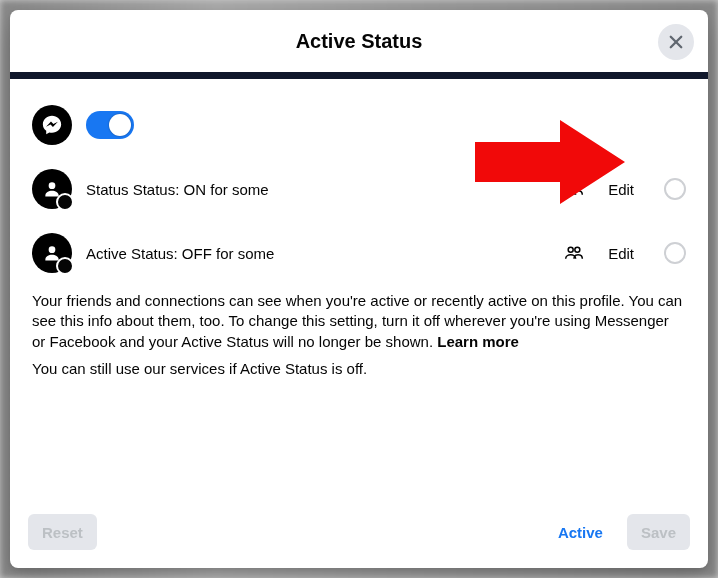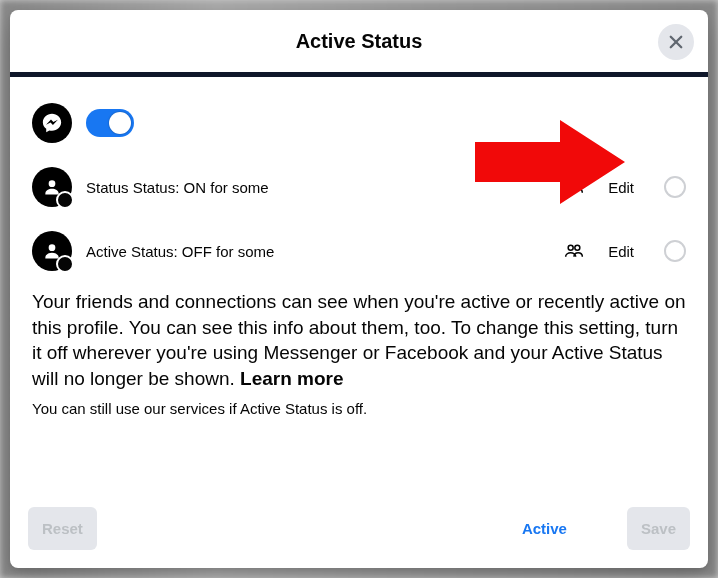--- a/index.html
+++ b/index.html
@@ -1,40 +1,40 @@
 <!DOCTYPE html>
 <html><head>
 <meta charset="utf-8">
 <style>
   html,body{margin:0;padding:0;font-family:Helvetica,"Segoe UI",Arial,sans-serif;background:#f0f2f5;}
   .screen{width:718px;height:578px;position:relative;overflow:hidden;background:#ccc;}
   .bg-blur{position:absolute;inset:0;background:linear-gradient(90deg,#888,#aaa 30%,#999 60%,#888);filter:blur(3px);}
   .modal{position:absolute;left:10px;top:10px;right:10px;bottom:10px;background:#fff;border-radius:8px;box-shadow:0 12px 28px rgba(0,0,0,.2),0 2px 4px rgba(0,0,0,.1);display:flex;flex-direction:column;overflow:hidden;}
-  .modal-header{position:relative;height:62px;border-bottom:5px solid #0f172a;display:flex;align-items:center;justify-content:center;}
+  .modal-header{position:relative;height:62px;border-bottom:7px solid #0f172a;display:flex;align-items:center;justify-content:center;}
   .modal-title{font-size:20px;font-weight:700;color:#050505;}
   .close-btn{position:absolute;right:14px;top:14px;width:36px;height:36px;border-radius:50%;background:#e4e6eb;display:flex;align-items:center;justify-content:center;cursor:pointer;}
   .modal-body{flex:1;padding:14px 22px 0 22px;overflow:auto;color:#050505;}
   .row{display:flex;align-items:center;padding:12px 0;gap:14px;}
   .circle-icon{width:40px;height:40px;border-radius:50%;background:#000;display:flex;align-items:center;justify-content:center;position:relative;flex-shrink:0;}
   .circle-icon.sub::after{content:"";position:absolute;bottom:-2px;right:-2px;width:14px;height:14px;border-radius:50%;background:#050505;border:2px solid #fff;}
   .row-label{flex:1;font-size:15px;color:#050505;}
   .row-label.bold{font-weight:600;font-size:17px;}
   .edit-group{display:flex;align-items:center;gap:24px;color:#050505;margin-right:16px;}
   .edit-link{font-size:15px;font-weight:500;color:#050505;cursor:pointer;}
   .radio{width:22px;height:22px;border:2px solid #ced0d4;border-radius:50%;cursor:pointer;box-sizing:border-box;}
   .toggle{width:48px;height:28px;border-radius:14px;background:#1877f2;position:relative;cursor:pointer;}
   .toggle-knob{position:absolute;right:3px;top:3px;width:22px;height:22px;border-radius:50%;background:#fff;box-shadow:0 0 2px rgba(0,0,0,.4);}
-  .desc{font-size:19px;line-height:1.35;color:#050505;margin-top:6px;}
+  .desc{font-size:15px;line-height:1.35;color:#050505;margin-top:6px;}
   .learn-more{font-weight:600;cursor:pointer;color:#050505;}
   .sub-desc{font-size:15px;margin-top:8px;}
   .modal-footer{display:flex;align-items:center;padding:16px 18px 18px 18px;gap:10px;}
-  .btn{height:43px;padding:0 14px;border-radius:6px;font-weight:600;font-size:15px;display:flex;align-items:center;cursor:pointer;}
+  .btn{height:36px;padding:0 14px;border-radius:6px;font-weight:600;font-size:15px;display:flex;align-items:center;cursor:pointer;}
   .btn.reset{background:#e4e6eb;color:#bcc0c4;cursor:default;}
   .btn.cancel{background:transparent;color:#1877f2;}
-  .btn.save{background:#e4e6eb;color:#bcc0c4;cursor:default;margin-left:36px;}
+  .btn.save{background:#e4e6eb;color:#bcc0c4;cursor:default;}
   .spacer{flex:1;}
   .arrow{position:absolute;left:460px;top:102px;color:#f10909;pointer-events:none;}
 </style>
 </head>
 <body>
 
 <div class="screen">
   <div class="bg-blur"></div>
 
   <div class="modal">

